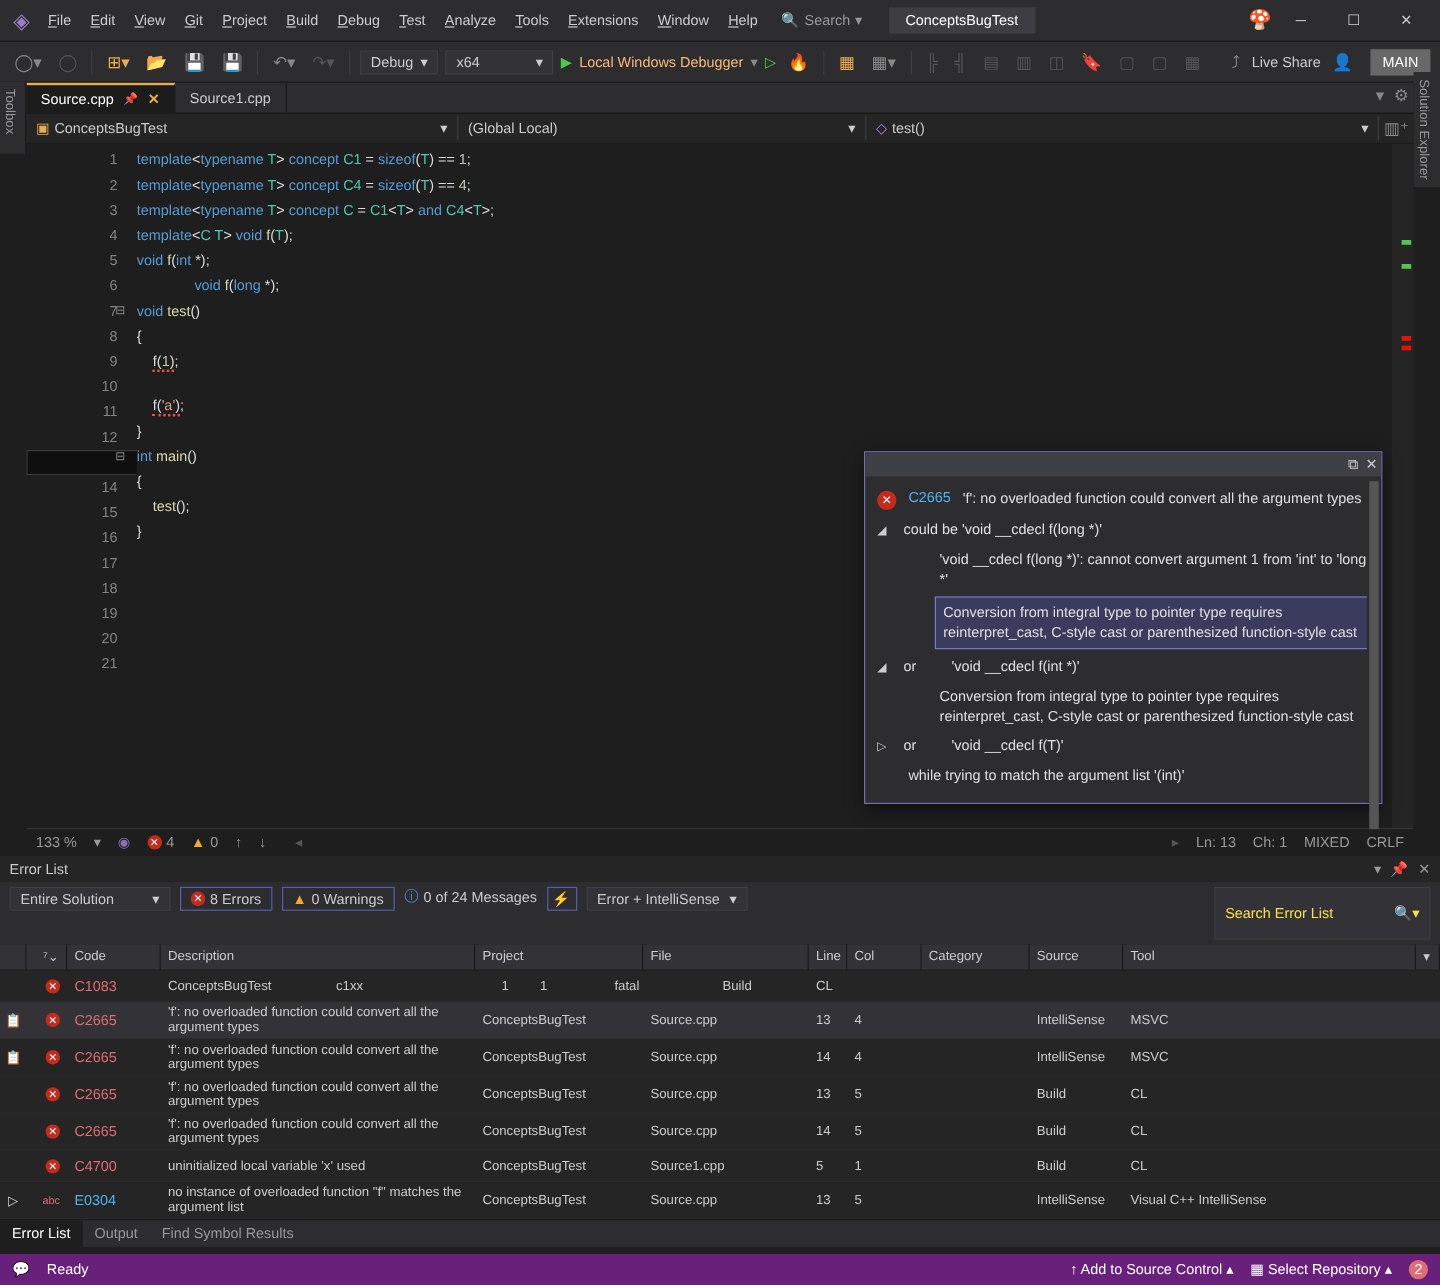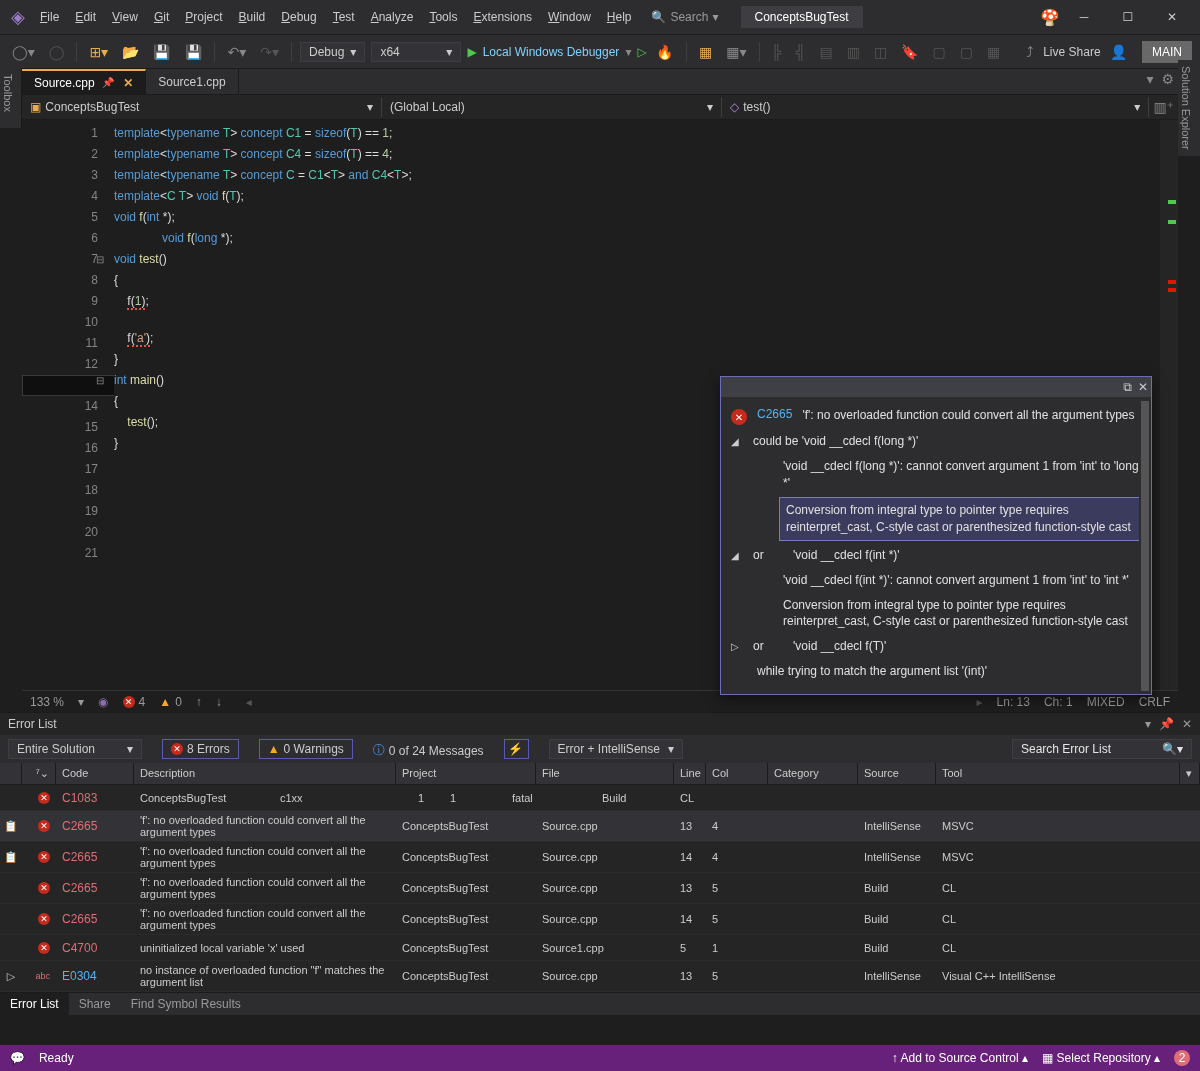--- a/index.html
+++ b/index.html
@@ -54,24 +54,24 @@
 .marker-bar{position:absolute;right:0;top:0;bottom:0;width:18px;background:#252526}
 .marker{position:absolute;right:2px;width:8px;height:4px}
 .marker.g{background:#4ec94e}
 .marker.r{background:#e51400}
 .status-strip{height:22px;background:#1e1e1e;display:flex;align-items:center;padding:0 8px;gap:14px;color:#999;font-size:11px;border-top:1px solid #333;margin-left:22px}
 .err-badge{display:flex;align-items:center;gap:4px}
 .err-c{color:#fff;background:#c42b1c;border-radius:50%;width:12px;height:12px;display:flex;align-items:center;justify-content:center;font-size:9px}
 .panel{background:#252526;border-top:1px solid #1b1b1c}
 .panel-title{padding:4px 8px;color:#ccc;display:flex;align-items:center;justify-content:space-between;font-size:11px}
 .panel-title .controls{display:flex;gap:8px;color:#999}
-.panel-toolbar{padding:4px 8px;display:flex;align-items:flex-end;gap:20px;background:#2d2d30}
+.panel-toolbar{padding:4px 8px;display:flex;align-items:flex-start;gap:8px;background:#2d2d30}
 .pt-combo{background:#333337;border:1px solid #3e3e42;padding:2px 8px;color:#ccc}
 .pt-badge{border:1px solid #5a5ab0;padding:2px 8px;display:flex;align-items:center;gap:4px}
-.pt-search{margin-left:auto;background:#333337;border:1px solid #3e3e42;padding:2px 8px;color:#e5e5e5;width:180px;display:flex;justify-content:space-between}
+.pt-search{margin-left:auto;background:#333337;border:1px solid #3e3e42;padding:14px 8px;color:#fde047;width:180px;display:flex;justify-content:space-between}
 .grid{width:100%}
 .grid-head{display:flex;background:#333337;border-bottom:1px solid #1b1b1c}
 .grid-head>div{padding:4px 6px;color:#ccc;border-right:1px solid #1b1b1c;font-size:11px}
 .grid-row{display:flex;border-bottom:1px solid #2a2a2a;min-height:26px;align-items:center}
 .grid-row>div{padding:3px 6px;color:#ccc;font-size:11px}
 .grid-row.sel{background:#333337}
 .c-icon{width:34px;display:flex;justify-content:flex-end}
 .c-flag{width:22px;display:flex;justify-content:center}
 .c-code{width:78px}
 .c-desc{width:262px}
@@ -134,21 +134,21 @@
   <span class="tb-sep"></span>
   <div class="tb-combo">
       <span>Debug</span>
       <span>▾</span>
     </div>
   <div class="tb-combo" style="min-width:90px">
       <span>x64</span>
       <span>▾</span>
     </div>
   <span class="tb-play">▶</span>
-  <span style="color:#7dd3fc">Local Windows Debugger</span>
+  <span style="color:#fdba74">Local Windows Debugger</span>
   <span style="color:#888">▾</span>
   <span class="tb-play">▷</span>
   <span class="tb-btn" style="color:#555">🔥</span>
   <span class="tb-sep"></span>
   <span class="tb-btn" style="color:#e8ab4e">▦</span>
   <span class="tb-btn">▦▾</span>
   <span class="tb-sep"></span>
   <span class="tb-btn" style="color:#555">╠</span>
     <span class="tb-btn" style="color:#555">╣</span>
   <span class="tb-btn" style="color:#555">▤</span>
@@ -275,23 +275,20 @@
       <div class="tt-row tt-indent2">
           <span class="tt-text">'void __cdecl f(long *)': cannot convert argument 1 from 'int' to 'long *'</span>
         </div>
       <div class="tt-highlight"><span class="tt-text">Conversion from integral type to pointer type requires reinterpret_cast, C-style cast or parenthesized function-style cast</span></div>
       <div class="tt-row">
           <span class="tt-arrow">◢</span>
           <span class="tt-text" style="width:30px">or</span>
           <span class="tt-text">'void __cdecl f(int *)'</span>
         </div>
       <div class="tt-row tt-indent2">
-          <span class="tt-text">'void __cdecl f(int *)': cannot convert argument 1 from 'int' to 'int *'</span>
-        </div>
-      <div class="tt-row tt-indent2">
           <span class="tt-text">Conversion from integral type to pointer type requires reinterpret_cast, C-style cast or parenthesized function-style cast</span>
         </div>
       <div class="tt-row">
           <span class="tt-arrow">▷</span>
           <span class="tt-text" style="width:30px">or</span>
           <span class="tt-text">'void __cdecl f(T)'</span>
         </div>
       <div class="tt-row tt-indent">
           <span class="tt-text">while trying to match the argument list '(int)'</span>
         </div>
@@ -478,21 +475,21 @@
           <div class="c-line">13</div>
           <div class="c-col">5</div>
           <div class="c-cat"></div>
           <div class="c-src">IntelliSense</div>
           <div class="c-tool">Visual C++ IntelliSense</div>
         </div>
       </div>
   </div>
   <div class="bottom-tabs" id="btabs">
       <div class="bottom-tab active">Error List</div>
-      <div class="bottom-tab">Share</div>
+      <div class="bottom-tab">Output</div>
       <div class="bottom-tab">Find Symbol Results</div>
     </div>
 </div>
 
 <div class="statusbar">
   <span>💬</span>
   <span>Ready</span>
   <div class="right">
     <span>↑ <span>Add to Source Control</span> ▴</span>
     <span>▦ <span>Select Repository</span> ▴</span>

